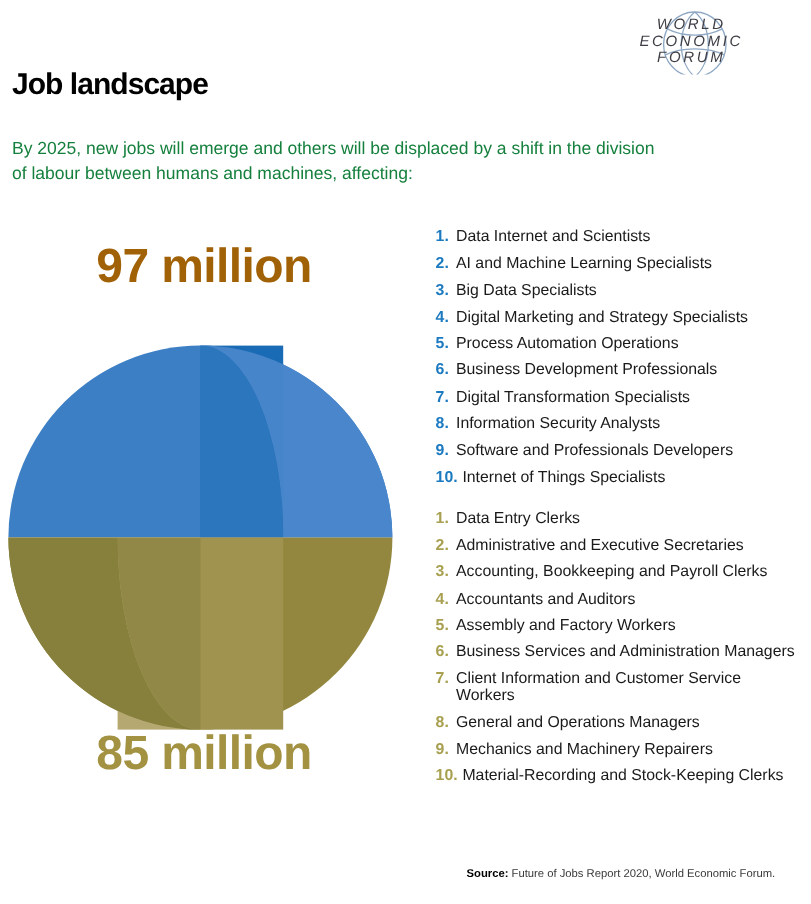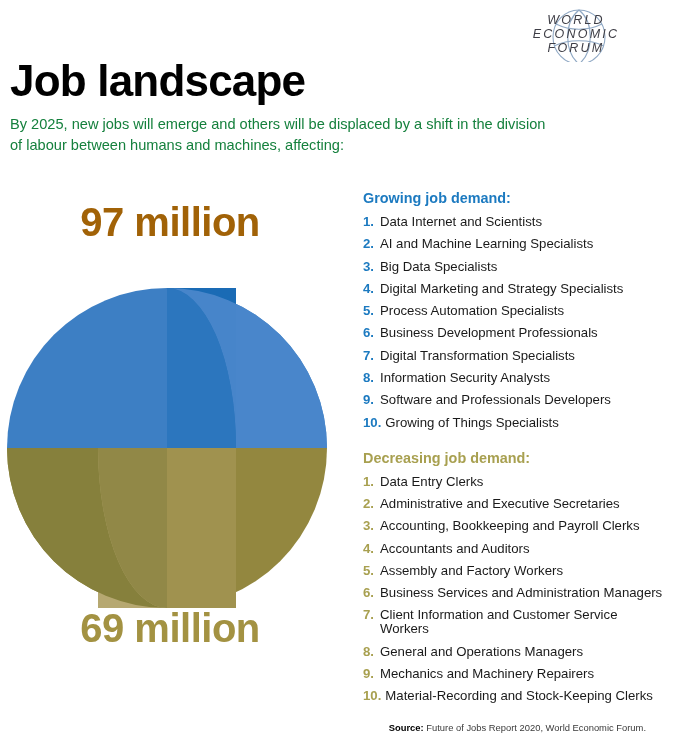--- a/index.html
+++ b/index.html
@@ -45,21 +45,21 @@
   }
   .logo-l1 { top: 7px; }
   .logo-l2 { top: 21px; }
   .logo-l3 { top: 35px; }
 
   
   #page-title {
     position: absolute;
     left: 10px;
     top: 56px;
-    font-size: 44px;
+    font-size: 25px;
     font-weight: bold;
     letter-spacing: -0.8px;
     color: #000000;
     margin: 0;
   }
   #page-subtitle {
     position: absolute;
     left: 10px;
     top: 114px;
     width: 540px;
@@ -207,72 +207,70 @@
 
       <rect x="167" y="168" width="69" height="160" fill="#a0924f"></rect>
 
       <path d="M167 328 A 160 160 0 0 1 7 168 L 98 168 A 69 160 0 0 0 167 328 Z" fill="#86803c"></path>
 
       <path d="M167 328 A 69 160 0 0 1 98 168 L 167 168 Z" fill="#8b8340" opacity="0.85"></path>
     </g>
   </svg>
 </div>
 
-<div id="figure-bottom-value">69 million</div>
+<div id="figure-bottom-value">85 million</div>
 
 <div id="lists-column">
 
   <div id="growing-block">
-    <div class="list-heading heading-growing">Growing job demand:</div>
     <ul class="job-list">
       <li class="job-item">
           <span class="job-num num-growing">1.</span>
           <span class="job-label">Data Internet and Scientists</span>
         </li>
       <li class="job-item">
           <span class="job-num num-growing">2.</span>
           <span class="job-label">AI and Machine Learning Specialists</span>
         </li>
       <li class="job-item">
           <span class="job-num num-growing">3.</span>
           <span class="job-label">Big Data Specialists</span>
         </li>
       <li class="job-item">
           <span class="job-num num-growing">4.</span>
           <span class="job-label">Digital Marketing and Strategy Specialists</span>
         </li>
       <li class="job-item">
           <span class="job-num num-growing">5.</span>
-          <span class="job-label">Process Automation Specialists</span>
+          <span class="job-label">Process Automation Operations</span>
         </li>
       <li class="job-item">
           <span class="job-num num-growing">6.</span>
           <span class="job-label">Business Development Professionals</span>
         </li>
       <li class="job-item">
           <span class="job-num num-growing">7.</span>
           <span class="job-label">Digital Transformation Specialists</span>
         </li>
       <li class="job-item">
           <span class="job-num num-growing">8.</span>
           <span class="job-label">Information Security Analysts</span>
         </li>
       <li class="job-item">
           <span class="job-num num-growing">9.</span>
           <span class="job-label">Software and Professionals Developers</span>
         </li>
       <li class="job-item">
           <span class="job-num num-growing">10.</span>
-          <span class="job-label">Growing of Things Specialists</span>
+          <span class="job-label">Internet of Things Specialists</span>
         </li>
     </ul>
   </div>
 
   <div id="decreasing-block">
-    <div class="list-heading heading-decreasing">Decreasing job demand:</div>
     <ul class="job-list">
       <li class="job-item">
           <span class="job-num num-decreasing">1.</span>
           <span class="job-label">Data Entry Clerks</span>
         </li>
       <li class="job-item">
           <span class="job-num num-decreasing">2.</span>
           <span class="job-label">Administrative and Executive Secretaries</span>
         </li>
       <li class="job-item">

